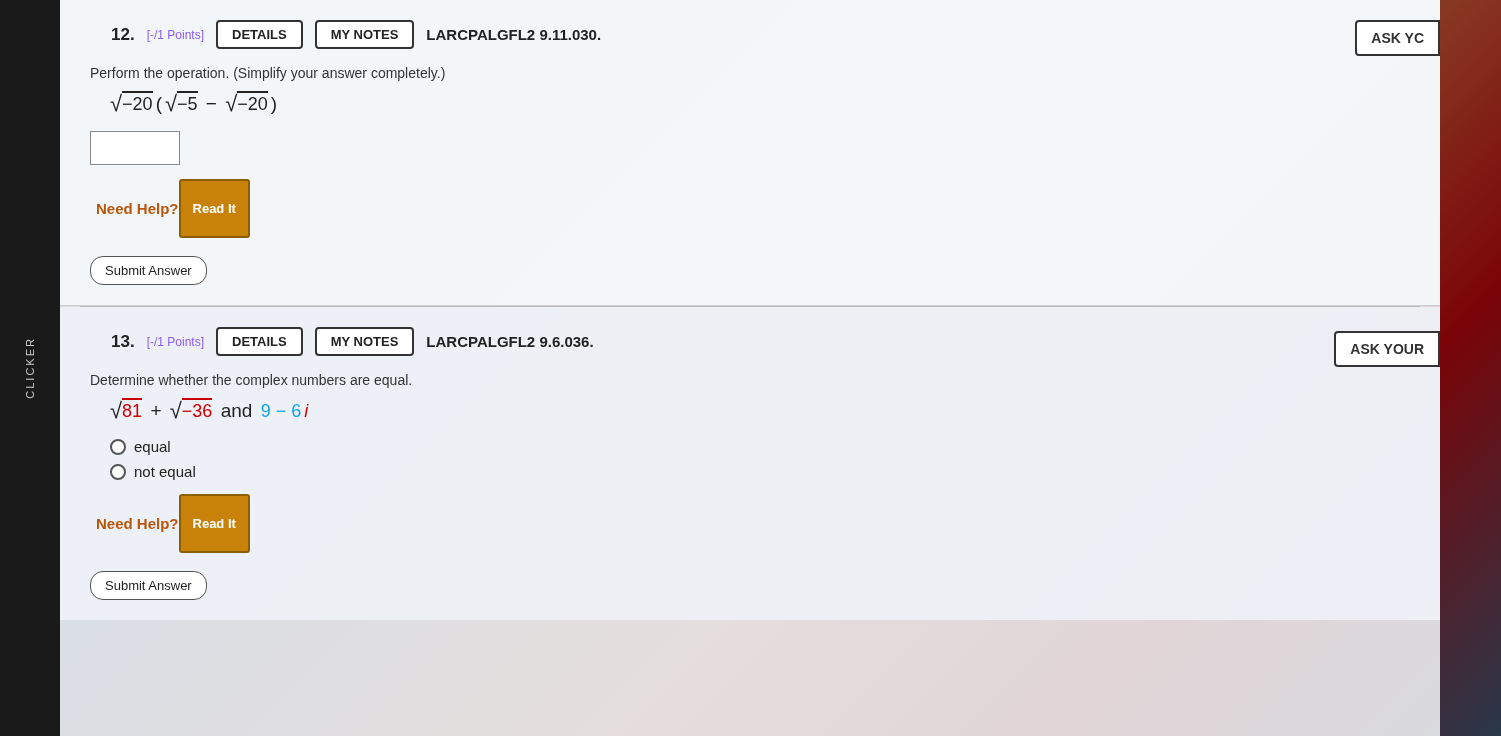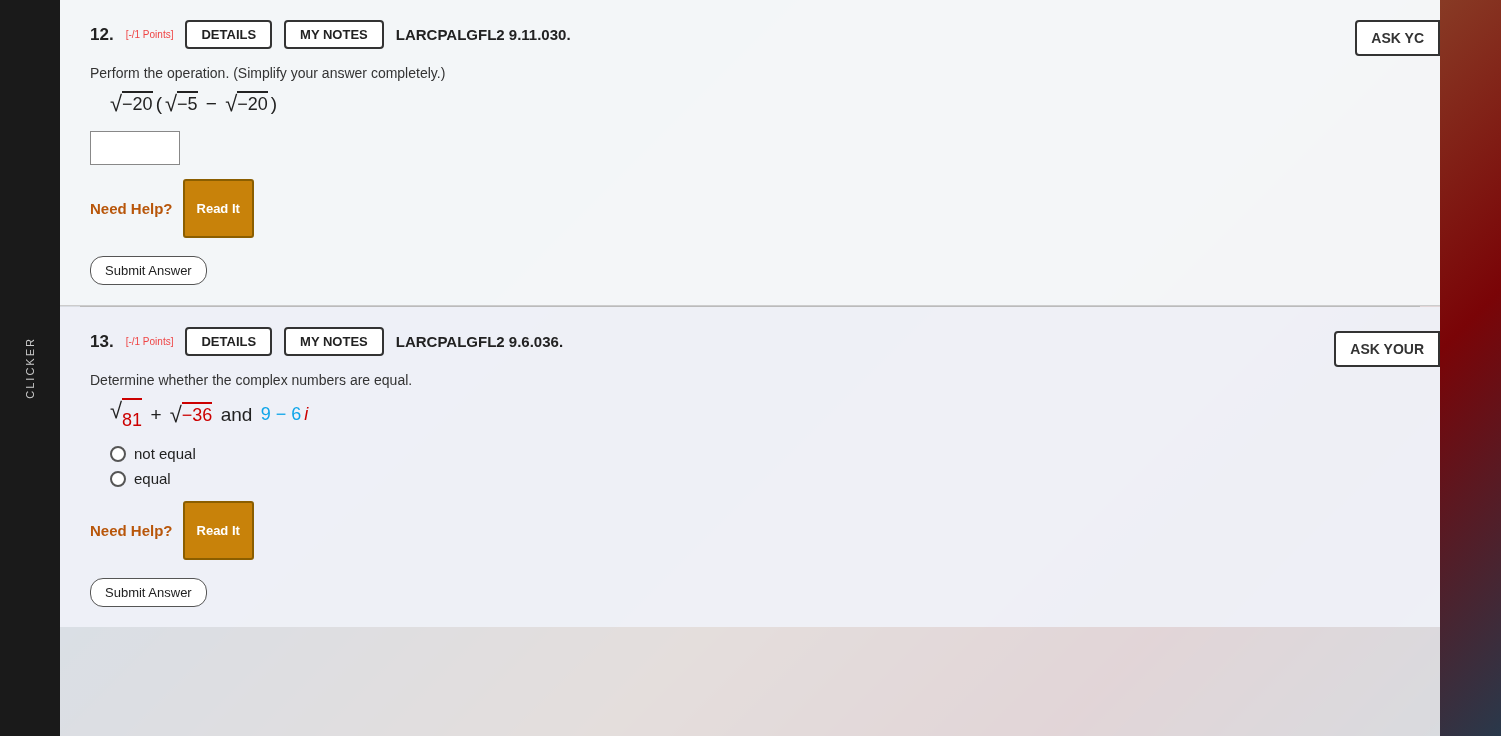--- a/index.html
+++ b/index.html
@@ -66,25 +66,26 @@
       display: flex;
       align-items: center;
       gap: 12px;
       margin-bottom: 16px;
     }
 
     .question-number {
       font-size: 17px;
       font-weight: bold;
       color: #222;
+      margin-left: 21px;
     }
 
     .points-label {
-      font-size: 10px;
-      color: #ef4444;
+      font-size: 12px;
+      color: #8b5cf6;
     }
 
     .btn-details {
       background: white;
       border: 2px solid #333;
       border-radius: 4px;
       padding: 5px 14px;
       font-size: 13px;
       font-weight: bold;
       cursor: pointer;
@@ -139,22 +140,21 @@
       background: white;
       margin: 12px 0;
       padding: 4px 8px;
       font-size: 14px;
     }
 
     
     .need-help-row {
       display: flex;
       align-items: center;
-      gap: 10px;
-      margin: 14px 0;
+      margin: 14px 6px;
     }
 
     .need-help-label {
       color: #b8560a;
       font-weight: bold;
       font-size: 15px;
     }
 
     .btn-read-it {
       background: #c8820a;
@@ -330,43 +330,43 @@
     </div>
 
     
     <p class="math-prefix">Determine whether the complex numbers are equal.</p>
 
     
     <div class="math-line">
 
       <span class="sqrt-wrapper">
         <span style="font-size:22px;">√</span>
-        <span style="display:inline-block; border-top:2px solid #cc0000; padding-top:10px; font-size:18px; color:#cc0000;">81</span>
+        <span style="display:inline-block; border-top:2px solid #cc0000; padding-top:1px; font-size:18px; color:#cc0000;">81</span>
       </span>
       <span>&nbsp;+&nbsp;</span>
 
       <span class="sqrt-wrapper">
         <span style="font-size:22px;">√</span>
         <span style="display:inline-block; border-top:2px solid #cc0000; padding-top:1px; font-size:18px; color:#cc0000;">−36</span>
       </span>
       <span>&nbsp;and&nbsp;</span>
 
       <span style="color:#0ea5e9; font-size:18px;">9 − 6</span>
       <span style="color:#cc0000; font-style:italic; font-size:18px;">i</span>
     </div>
 
     
+    <div class="radio-option">
+      <div class="radio-circle"></div>
+      <span>equal</span>
+    </div>
     <div class="radio-option">
       <div class="radio-circle"></div>
       <span>not equal</span>
     </div>
-    <div class="radio-option">
-      <div class="radio-circle"></div>
-      <span>equal</span>
-    </div>
 
     
     <div class="need-help-row">
       <span class="need-help-label">Need Help?</span>
       <button class="btn-read-it">Read It</button>
     </div>
 
     
     <button class="btn-submit">Submit Answer</button>
   </div>

